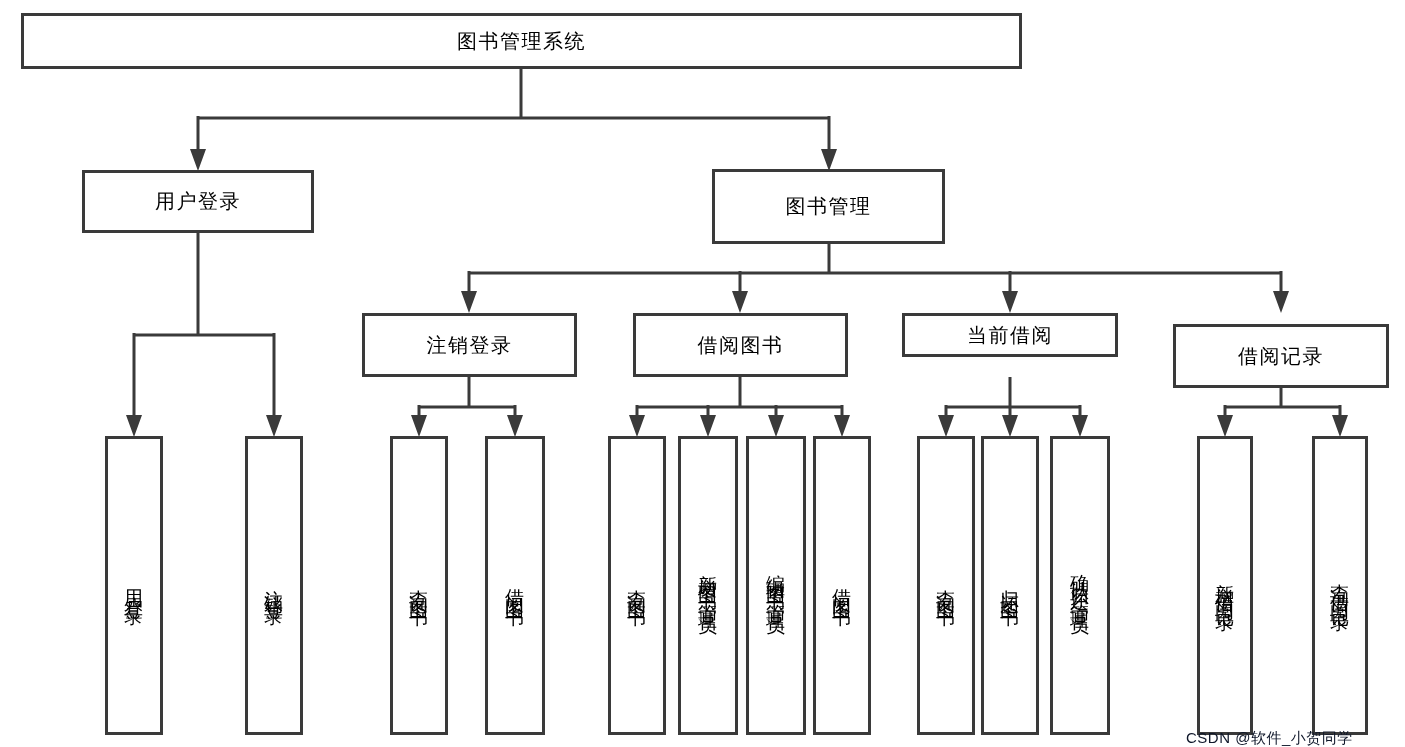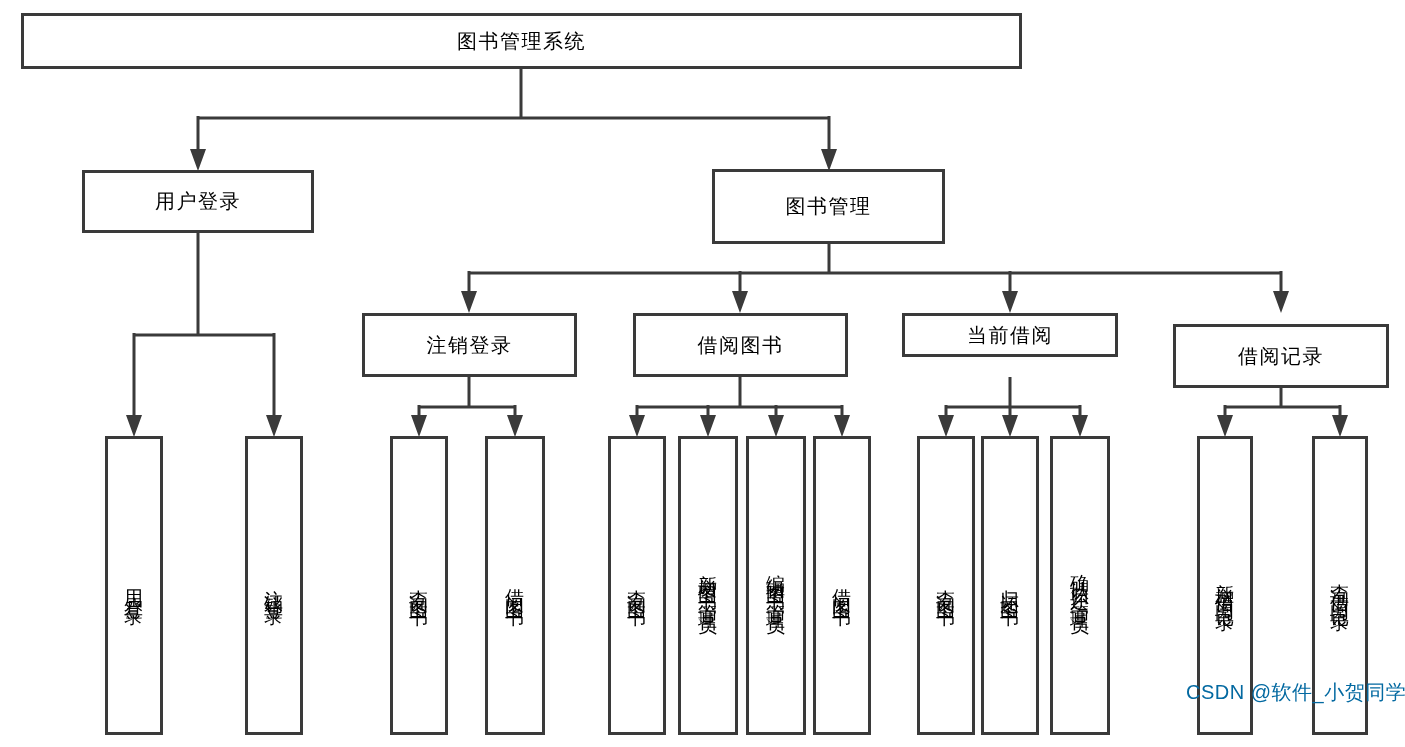--- a/index.html
+++ b/index.html
@@ -32,23 +32,23 @@
     writing-mode: vertical-rl;
     text-orientation: mixed;
     font-size: 19px;
     letter-spacing: 6px;
     line-height: 1;
   }
   .v-box span { display: block; }
   #watermark {
     position: absolute;
     left: 1186px;
-    top: 679px;
-    font-size: 20px;
-    color: #0369a1;
+    top: 729px;
+    font-size: 15px;
+    color: #0f172a;
     letter-spacing: 0.5px;
     white-space: nowrap;
     z-index: 5;
   }
 </style>
 </head>
 <body>
 
 <div id="canvas">
 

